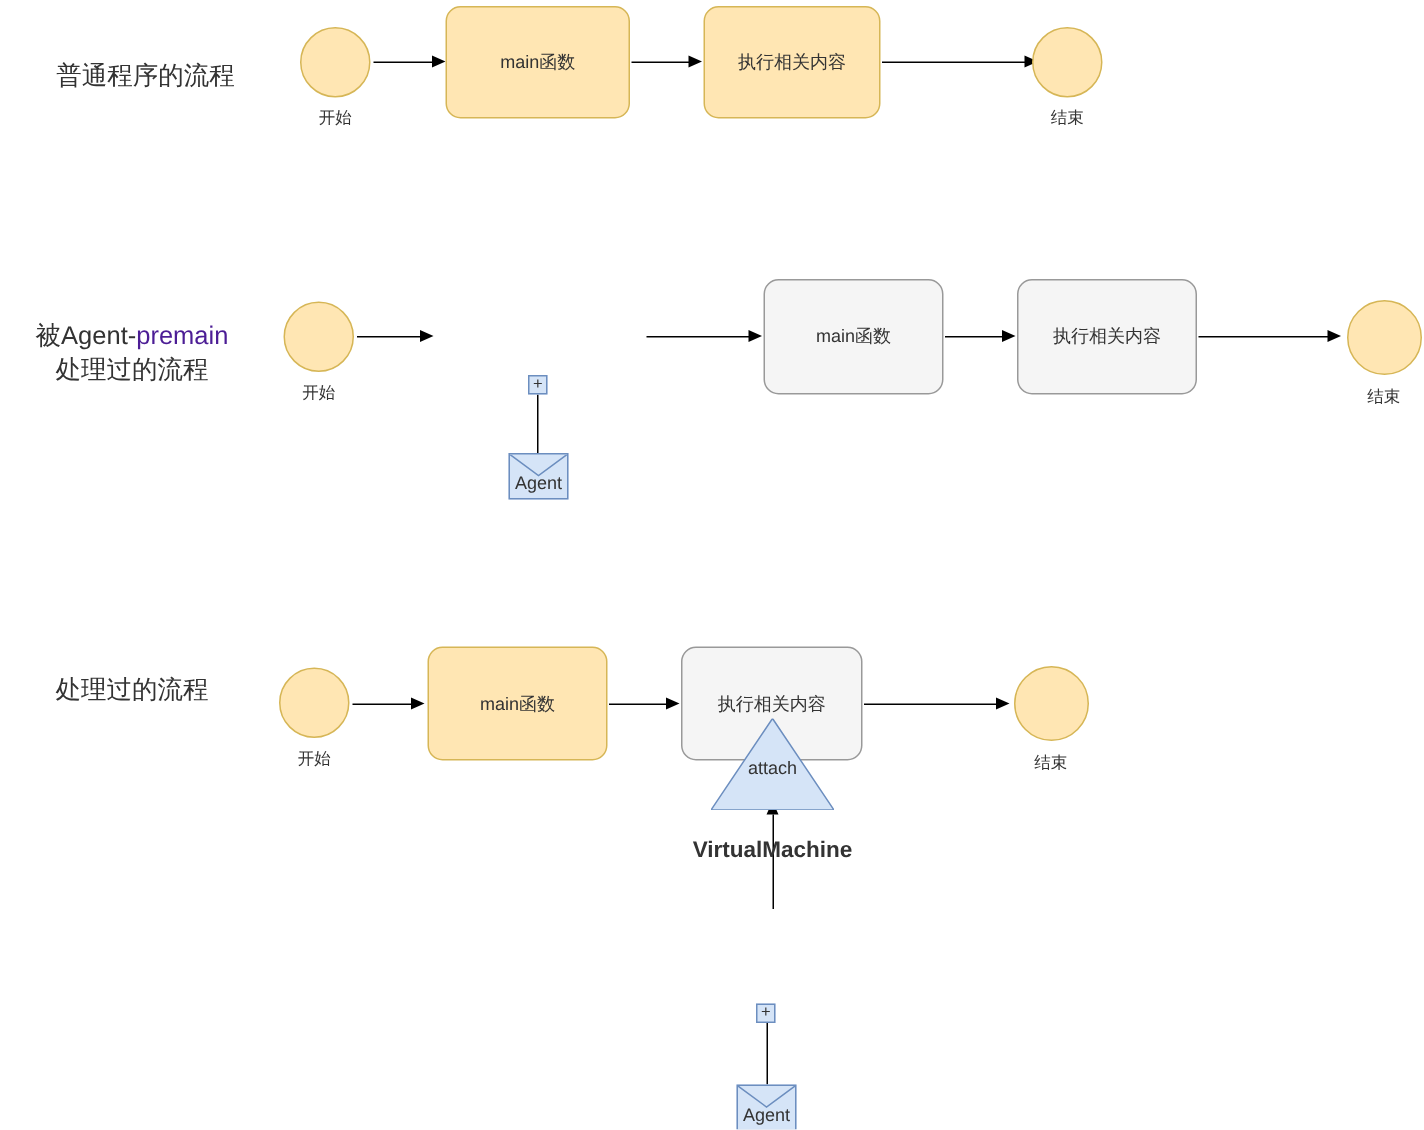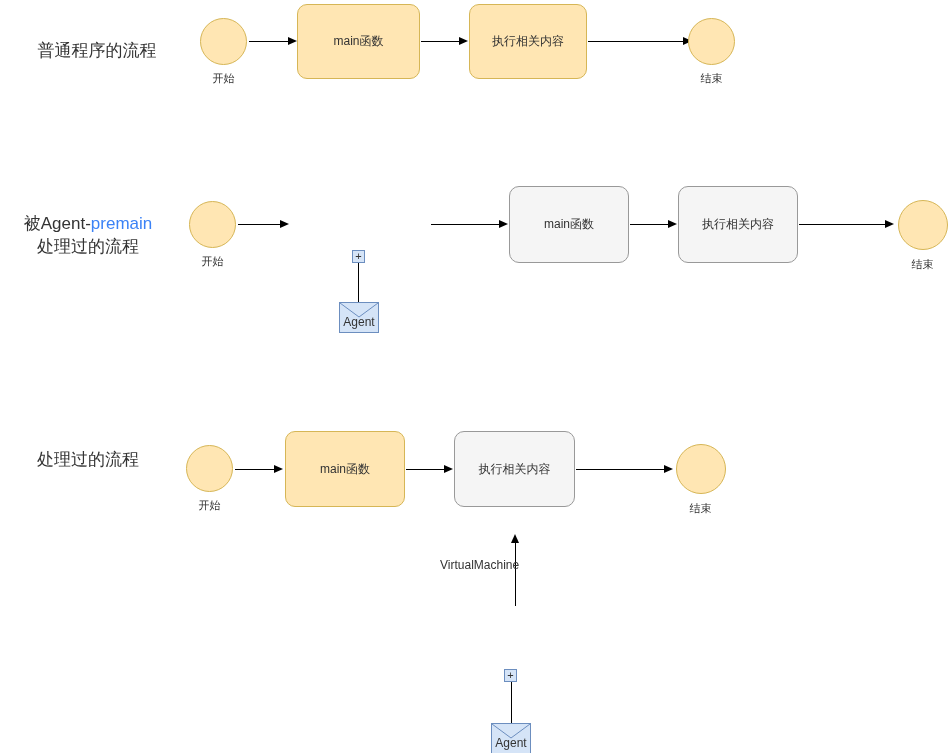--- a/index.html
+++ b/index.html
@@ -21,21 +21,21 @@
 
   
   .row-label {
     position: absolute;
     font-size: 17px;
     line-height: 23px;
     color: #333333;
     white-space: nowrap;
     text-align: center;
   }
-  .row-label .em { color: #3b82f6; }
+  .row-label .em { color: #4c1d95; }
   .row-label.single { line-height: 20px; }
 
   
   .circle {
     position: absolute;
     border-radius: 50%;
     background: #ffe6b3;
     border: 1px solid #d6b656;
     box-sizing: border-box;
   }
@@ -144,24 +144,26 @@
   .tri-label {
     position: absolute;
     width: 100%;
     text-align: center;
     font-size: 12px;
     color: #333333;
     z-index: 5;
   }
   .vm-label {
     position: absolute;
-    font-size: 12px;
+    font-size: 15px;
     color: #333333;
     white-space: nowrap;
+    text-align: center;
     z-index: 7;
+    font-weight: bold;
   }
 </style>
 </head>
 <body>
 
 <div id="canvas">
 
   <div class="row-label single" style="left:12px; top:41px; width:170px;">
     <span>普通程序的流程</span>
   </div>
@@ -247,20 +249,26 @@
     <span class="lbl">main函数</span>
   </div>
 
   <div class="hline" style="left:406px; top:469px; width:40px;"></div>
   <div class="arrow-right" style="left:444px; top:465px;"></div>
 
   <div class="box grey" style="left:454px; top:431px; width:121px; height:76px;">
     <span class="lbl">执行相关内容</span>
   </div>
 
+  <div class="tri-wrap" style="left:474px; top:479px; width:82px; height:61px;">
+    <svg width="82" height="61" viewBox="0 0 82 61">
+      <polygon points="41,0 82,61 0,61" fill="#d5e4f7" stroke="#6c8ebf" stroke-width="1"></polygon>
+    </svg>
+    <div class="tri-label" style="top:26px;">attach</div>
+  </div>
 
   <div class="vline" style="left:515px; top:543px; height:63px;"></div>
   <div class="arrow-up" style="left:511px; top:534px;"></div>
   <div class="vm-label" style="left:440px; top:558px; width:150px;">VirtualMachine</div>
 
   <div class="hline" style="left:576px; top:469px; width:90px;"></div>
   <div class="arrow-right" style="left:664px; top:465px;"></div>
 
   <div class="circle" style="left:676px; top:444px; width:50px; height:50px;"></div>
   <div class="node-caption" style="left:657px; top:501px; width:87px;">结束</div>

